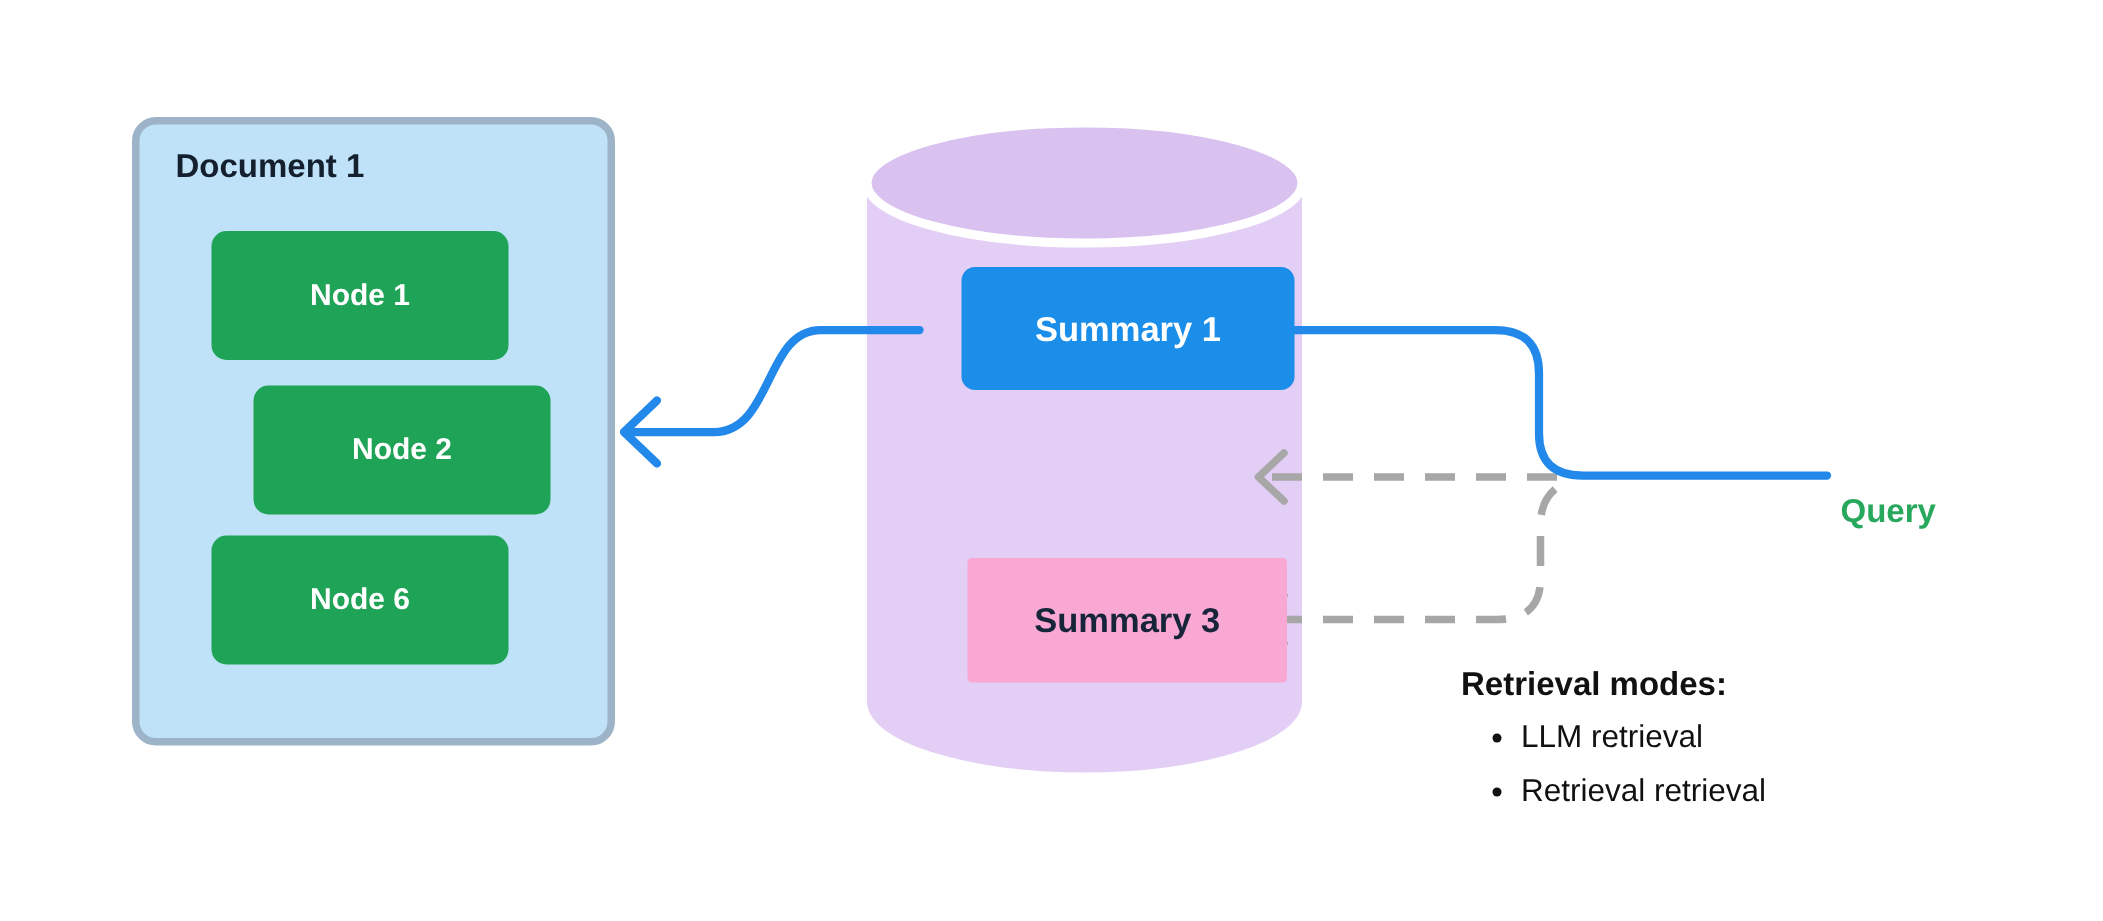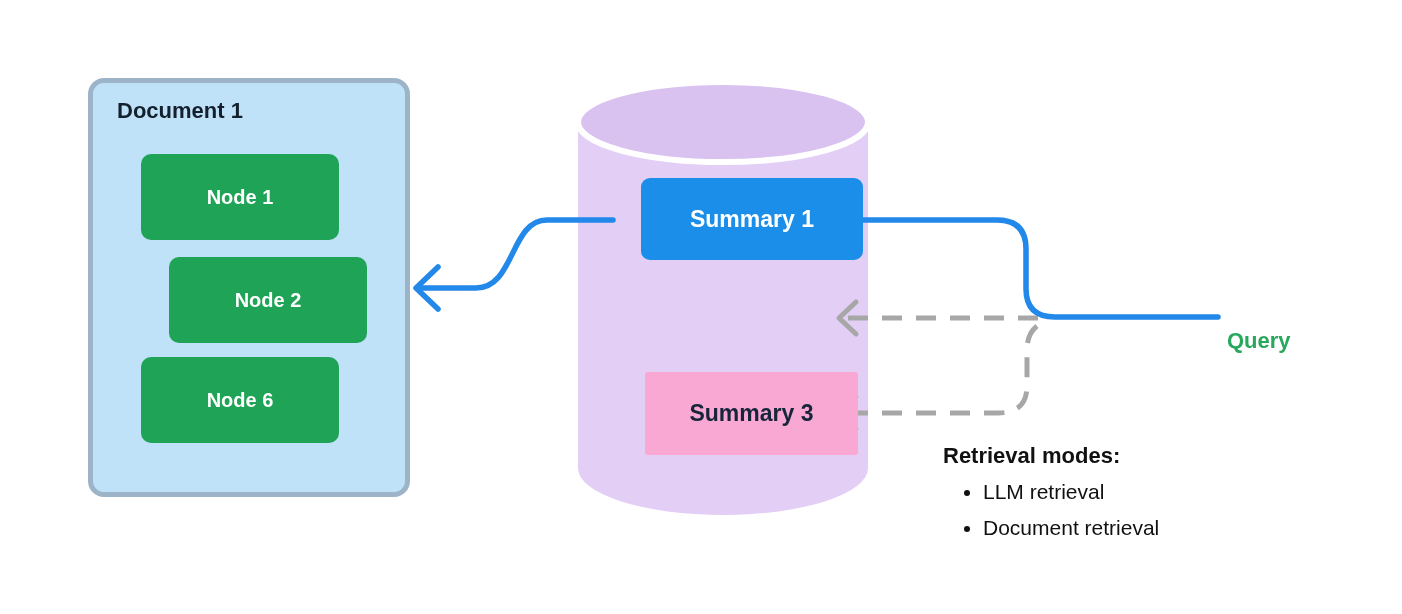--- a/index.html
+++ b/index.html
@@ -57,21 +57,21 @@
     background:#f9a8d4;border-radius:3px;
     color:#16253a;font-size:23px;
   }
 
   .query-label{
     position:absolute;left:1227px;top:304px;
     font-size:22px;font-weight:bold;color:#27a85c;margin-top:24px;
   }
 
   .notes{
-    position:absolute;left:943px;top:442px;width:320px;color:#111111;
+    position:absolute;left:974px;top:442px;width:320px;color:#111111;
   }
   .notes-title{
     font-size:22px;font-weight:bold;line-height:28px;
   }
   .notes-list{
     margin:4px 0 0 0;padding:0 0 0 40px;
     list-style:disc;
   }
   .notes-list li{
     font-size:21px;line-height:36px;font-weight:normal;
@@ -118,17 +118,17 @@
 
   <div class="summary summary-hl">Summary 1</div>
   <div class="summary summary-3">Summary 3</div>
 
   <div class="query-label">Query</div>
 
   <div class="notes">
     <div class="notes-title">Retrieval modes:</div>
     <ul class="notes-list">
       <li>LLM retrieval</li>
-      <li>Document retrieval</li>
+      <li>Retrieval retrieval</li>
     </ul>
   </div>
 
 </div>
 
 </body></html>

